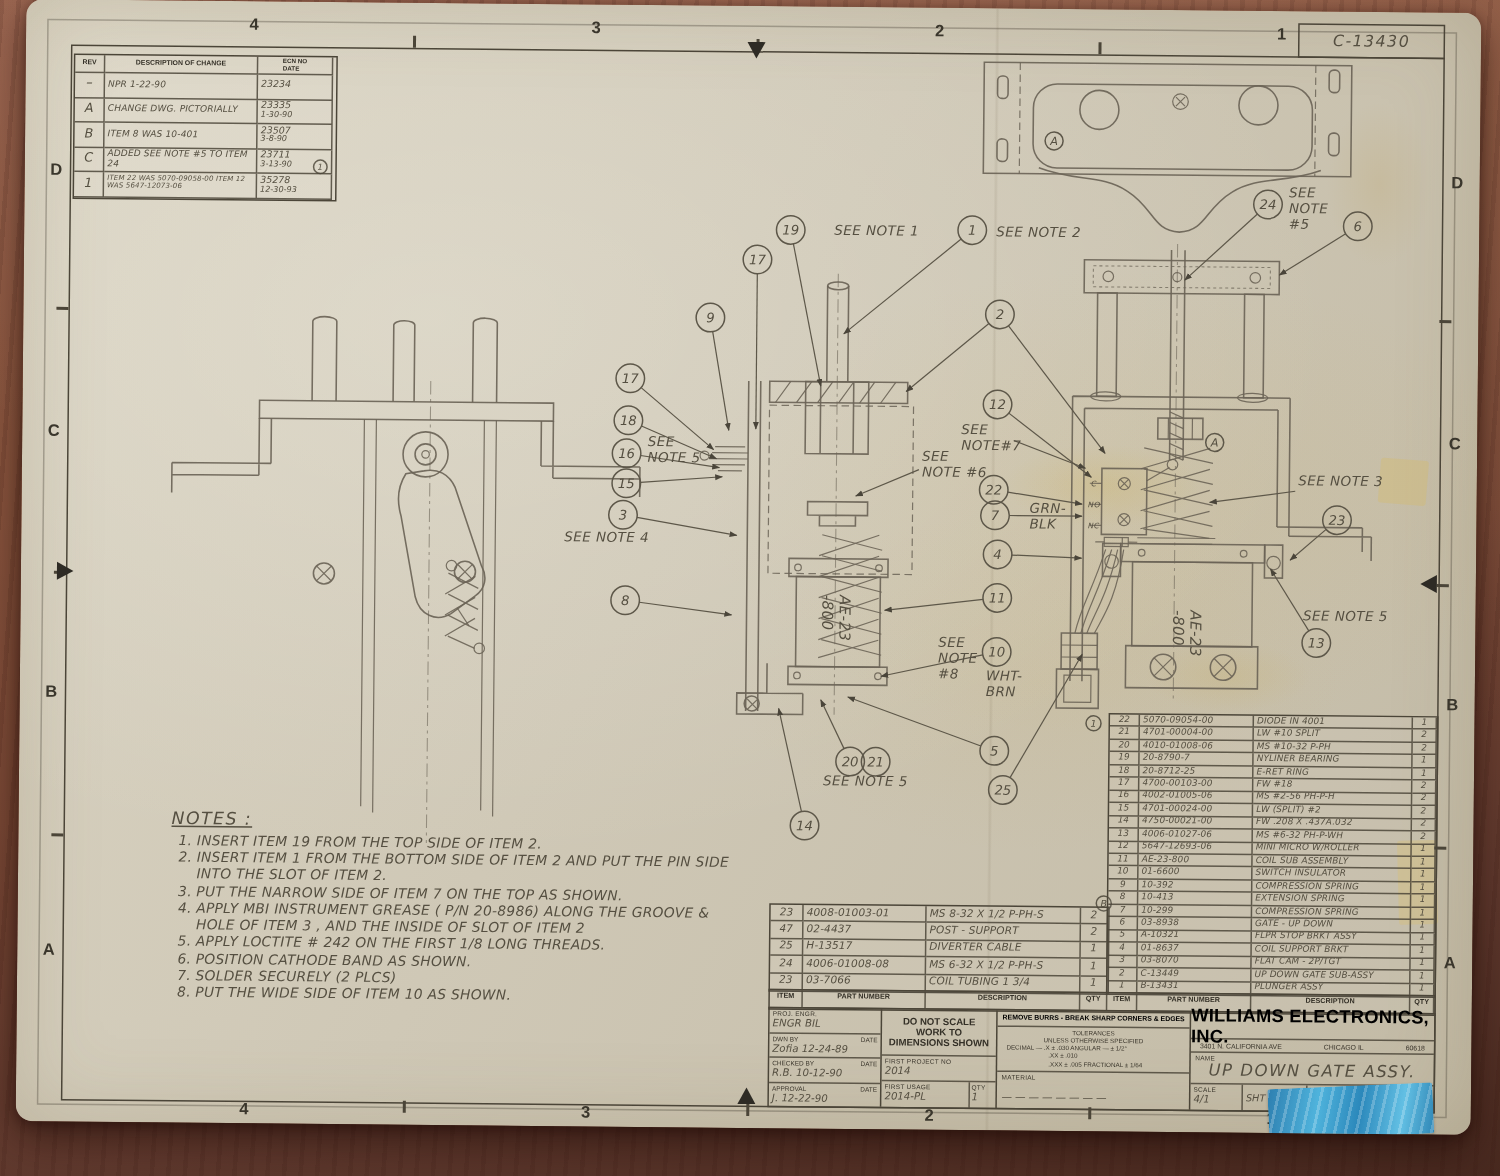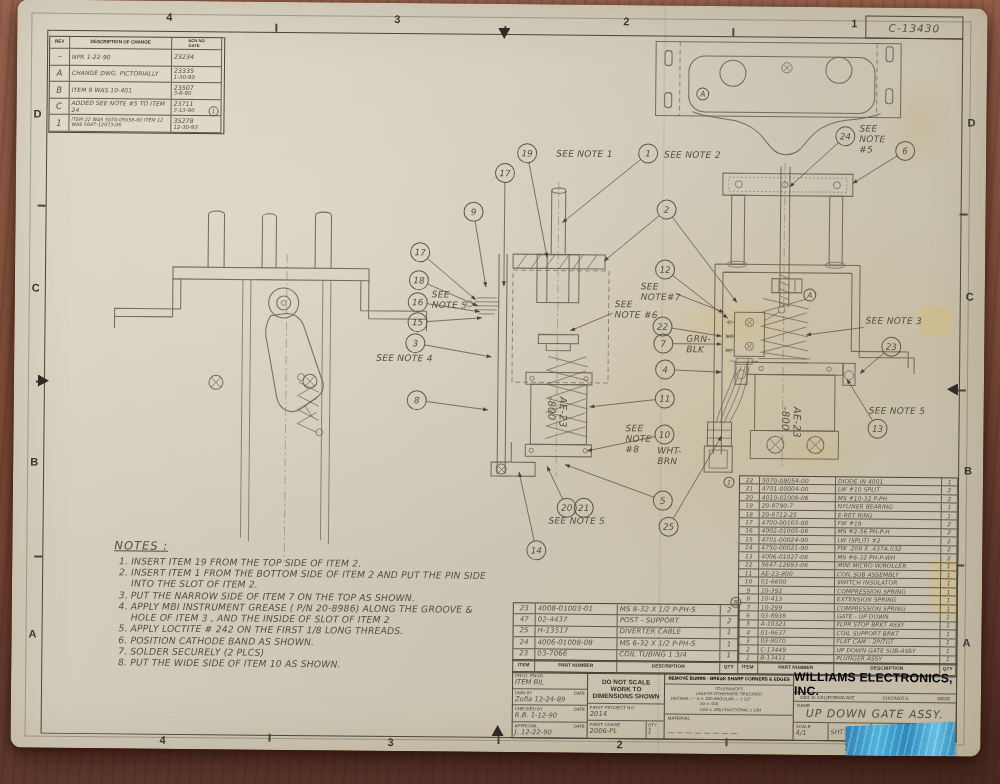--- a/index.html
+++ b/index.html
@@ -674,54 +674,54 @@
         <div class="cell cc pr" style="font-size: 4.8px; font-weight: bold;">ITEM</div>
         <div class="cell cc pr" style="font-size: 4.8px; font-weight: bold;">PART NUMBER</div>
         <div class="cell cc pr" style="font-size: 4.8px; font-weight: bold;">DESCRIPTION</div>
         <div class="cell cc pr" style="font-size: 4.8px; font-weight: bold;">QTY</div>
       </div>
 
     <div class="tblock">
       <div class="tb-a">
         <div class="tb-row">
           <span class="pr lbl">PROJ. ENGR.</span>
-          <span class="hand val">ITEM BIL</span>
+          <span class="hand val">ENGR BIL</span>
         </div>
         <div class="tb-row">
           <span class="pr lbl2">
               <span>DWN BY</span>
               <span>DATE</span>
             </span>
           <span class="hand val"><span>Zofia</span> <span>12-24-89</span></span>
         </div>
         <div class="tb-row">
           <span class="pr lbl2">
               <span>CHECKED BY</span>
               <span>DATE</span>
             </span>
-          <span class="hand val"><span>R.B.</span> <span>1-12-90</span></span>
+          <span class="hand val"><span>R.B.</span> <span>10-12-90</span></span>
         </div>
         <div class="tb-row">
           <span class="pr lbl2">
               <span>APPROVAL</span>
               <span>DATE</span>
             </span>
           <span class="hand val"><span>J.</span> <span>12-22-90</span></span>
         </div>
       </div>
       <div class="tb-b">
         <div class="dns pr">DO NOT SCALE WORK TO DIMENSIONS SHOWN</div>
         <div class="fp">
           <span class="pr lbl">FIRST PROJECT NO</span>
           <span class="hand val">2014</span>
         </div>
         <div class="fu">
           <div class="fuL">
             <span class="pr lbl">FIRST USAGE</span>
-            <span class="hand val">2006-PL</span>
+            <span class="hand val">2014-PL</span>
           </div>
           <div class="fuQ">
             <span class="pr lbl">QTY</span>
             <span class="hand val">1</span>
           </div>
         </div>
       </div>
       <div class="tb-c">
         <div class="rb">REMOVE BURRS - BREAK SHARP CORNERS &amp; EDGES</div>
         <div class="tol">

